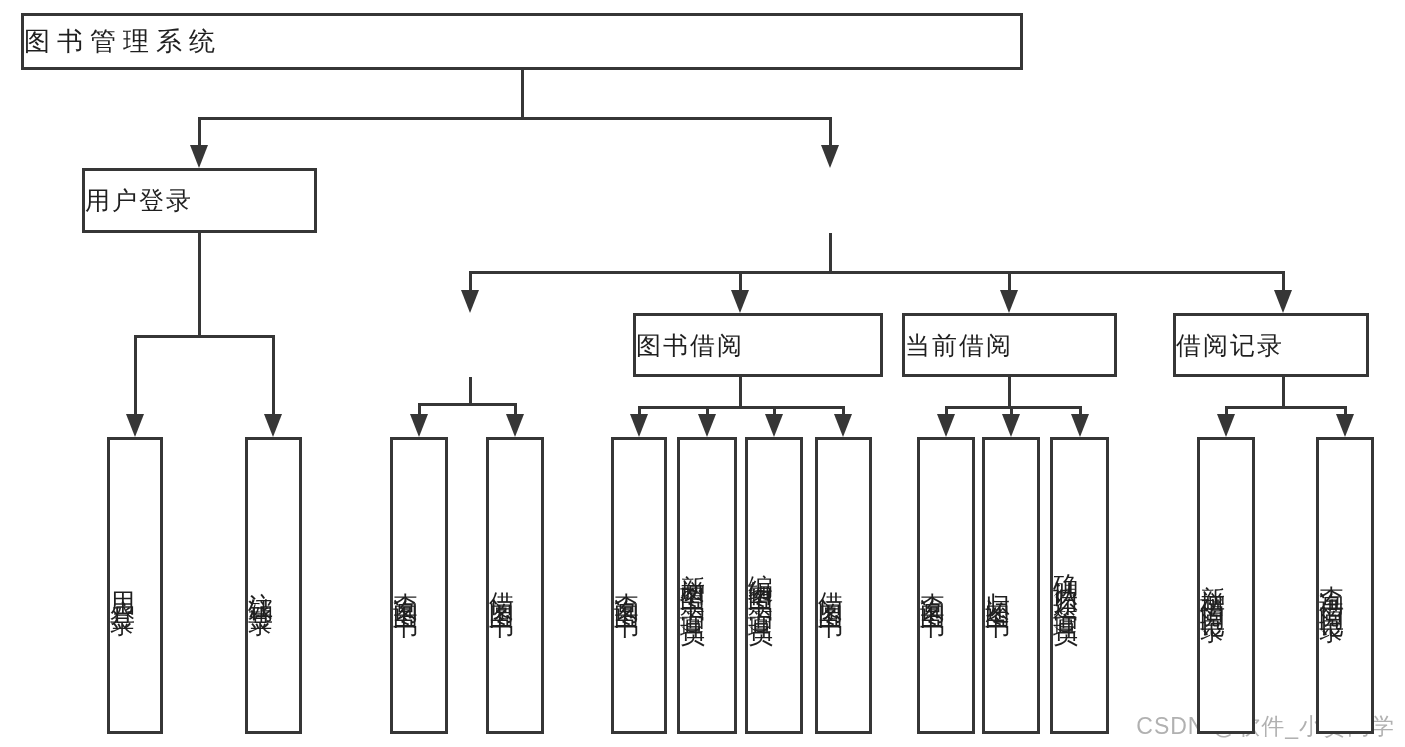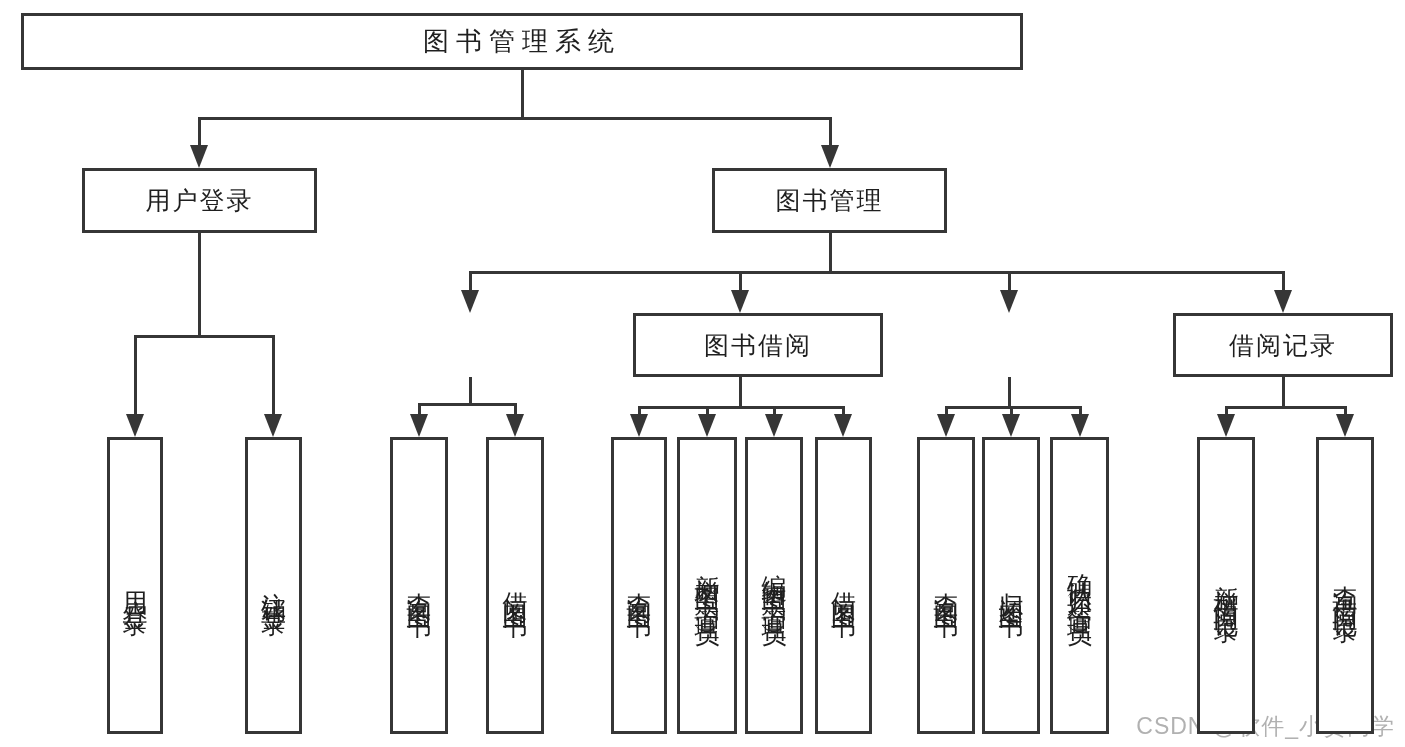--- a/index.html
+++ b/index.html
@@ -11,21 +11,21 @@
     font-family: "Liberation Sans", "DejaVu Sans", sans-serif;
     overflow: hidden;
   }
   .node {
     position: absolute;
     box-sizing: border-box;
     border: 3px solid #363636;
     background: #ffffff;
     display: flex;
     align-items: center;
-    justify-content: center;
+    justify-content: flex-start;
     color: #1f1f1f;
   }
   .node.h .label {
     font-size: 25px;
     letter-spacing: 2px;
     white-space: nowrap;
   }
   .node.root .label {
     font-size: 26px;
     letter-spacing: 7px;
@@ -96,27 +96,27 @@
     <div class="edge" style="left: 1281.5px; top: 377px; width: 3px; height: 32px;"></div>
     <div class="edge" style="left: 1224.5px; top: 406px; width: 122px; height: 3px;"></div>
     <div class="edge" style="left: 1224.5px; top: 406px; width: 3px; height: 11px;"></div>
     <div class="edge" style="left: 1343.5px; top: 406px; width: 3px; height: 11px;"></div>
     <div class="node h root" style="left: 21px; top: 13px; width: 1002px; height: 57px;">
       <span class="label">图书管理系统</span>
     </div>
     <div class="node h" style="left: 82px; top: 168px; width: 235px; height: 65px;">
       <span class="label">用户登录</span>
     </div>
-    <div class="node h" style="left: 712px; top: 168px; width: 235px; height: 65px;">
-      <span class="label">图书管理</span>
-    </div>
     <div class="node h" style="left: 633px; top: 313px; width: 250px; height: 64px;">
       <span class="label">图书借阅</span>
     </div>
-    <div class="node h" style="left: 1173px; top: 313px; width: 220px; height: 64px;">
+    <div class="node h" style="left: 902px; top: 313px; width: 215px; height: 64px;">
+      <span class="label">当前借阅</span>
+    </div>
+    <div class="node h" style="left: 1173px; top: 313px; width: 196px; height: 64px;">
       <span class="label">借阅记录</span>
     </div>
     <div class="node v" style="left: 107px; top: 437px; width: 56px; height: 297px;">
       <span class="label">用户登录</span>
     </div>
     <div class="node v" style="left: 245px; top: 437px; width: 57px; height: 297px;">
       <span class="label">注销登录</span>
     </div>
     <div class="node v" style="left: 390px; top: 437px; width: 58px; height: 297px;">
       <span class="label">查询图书</span>

